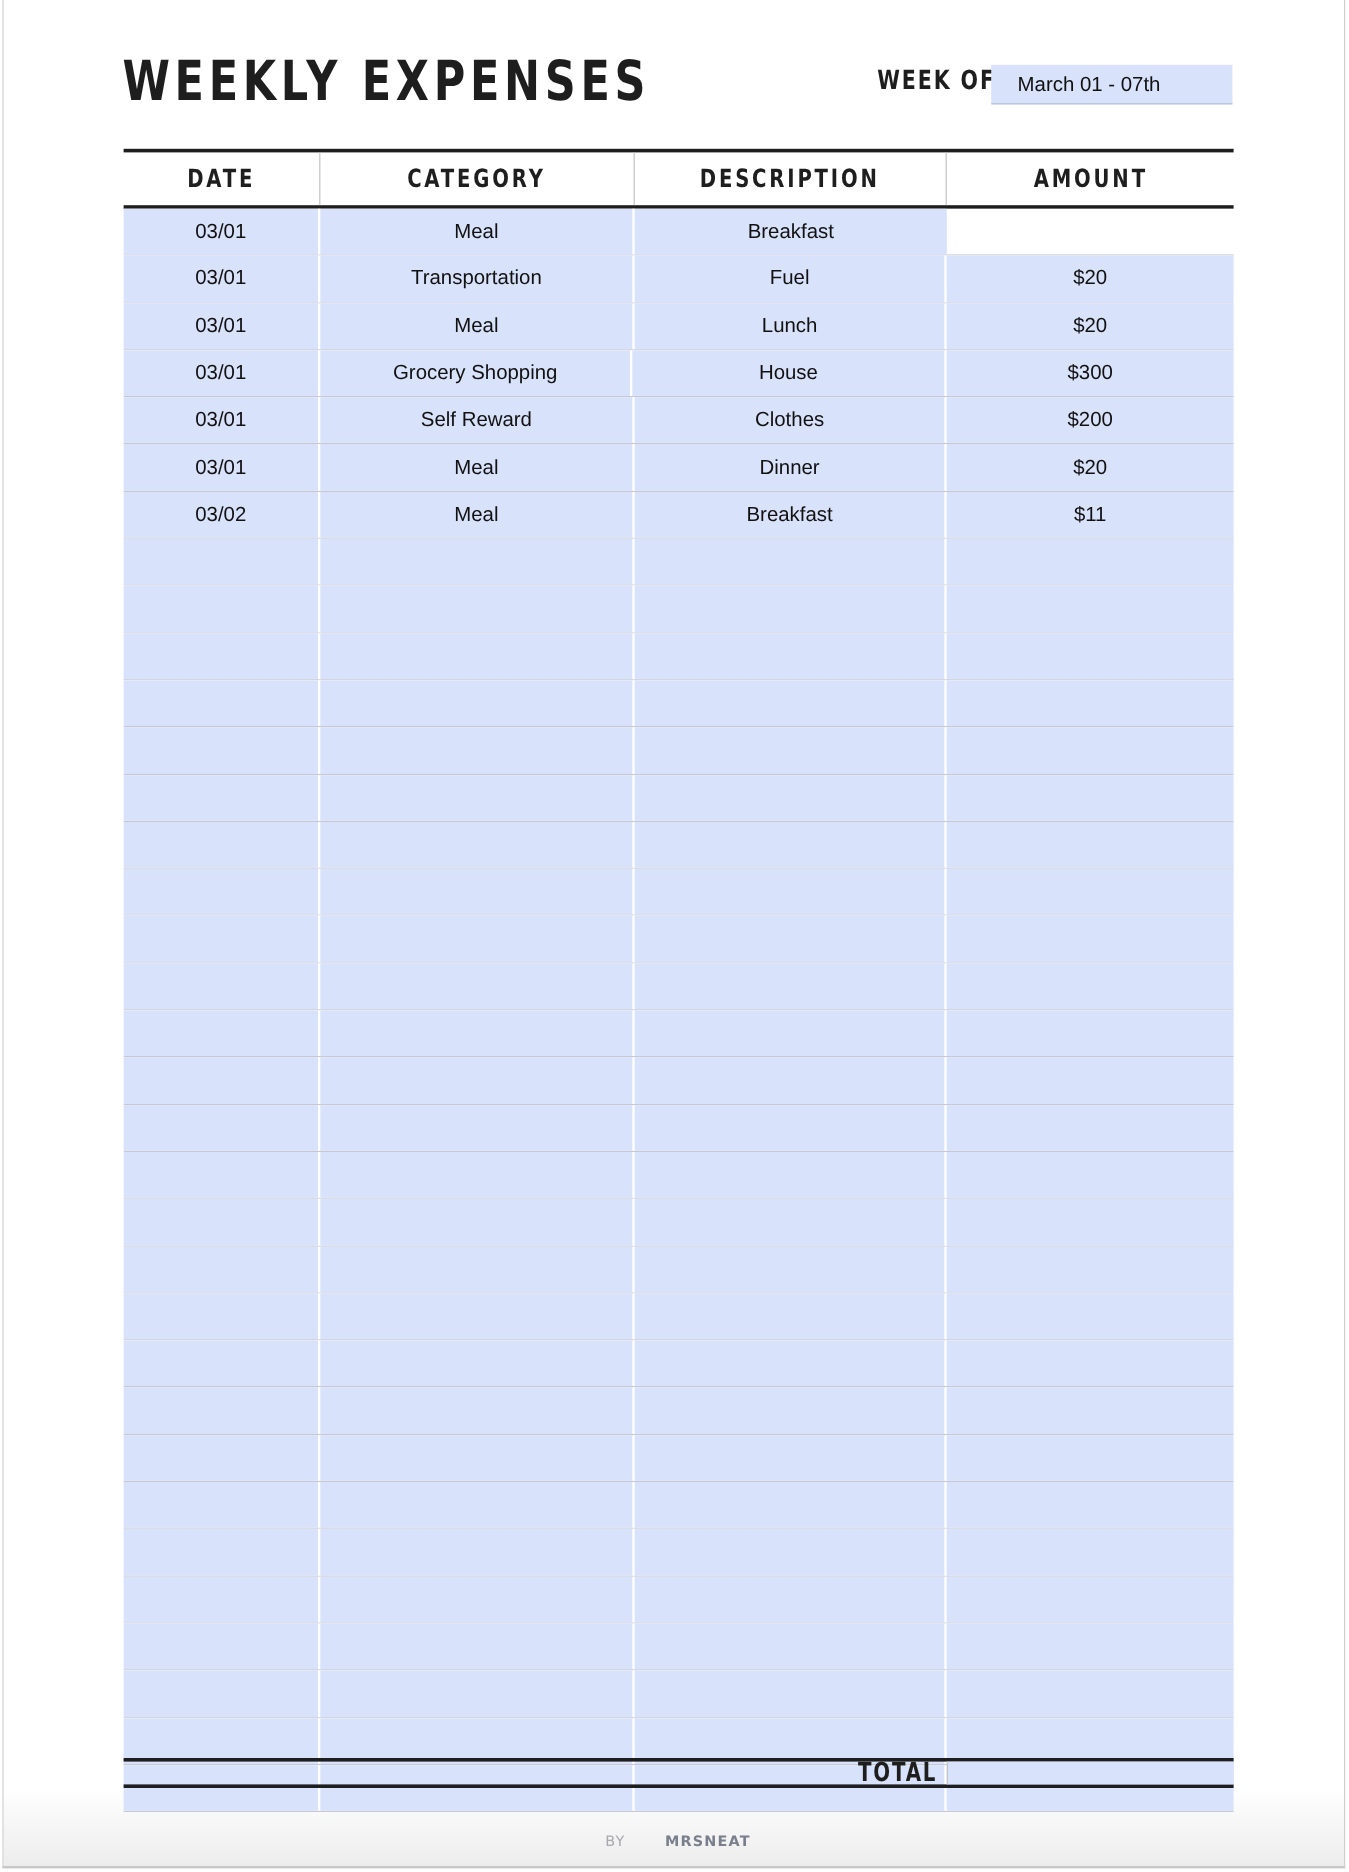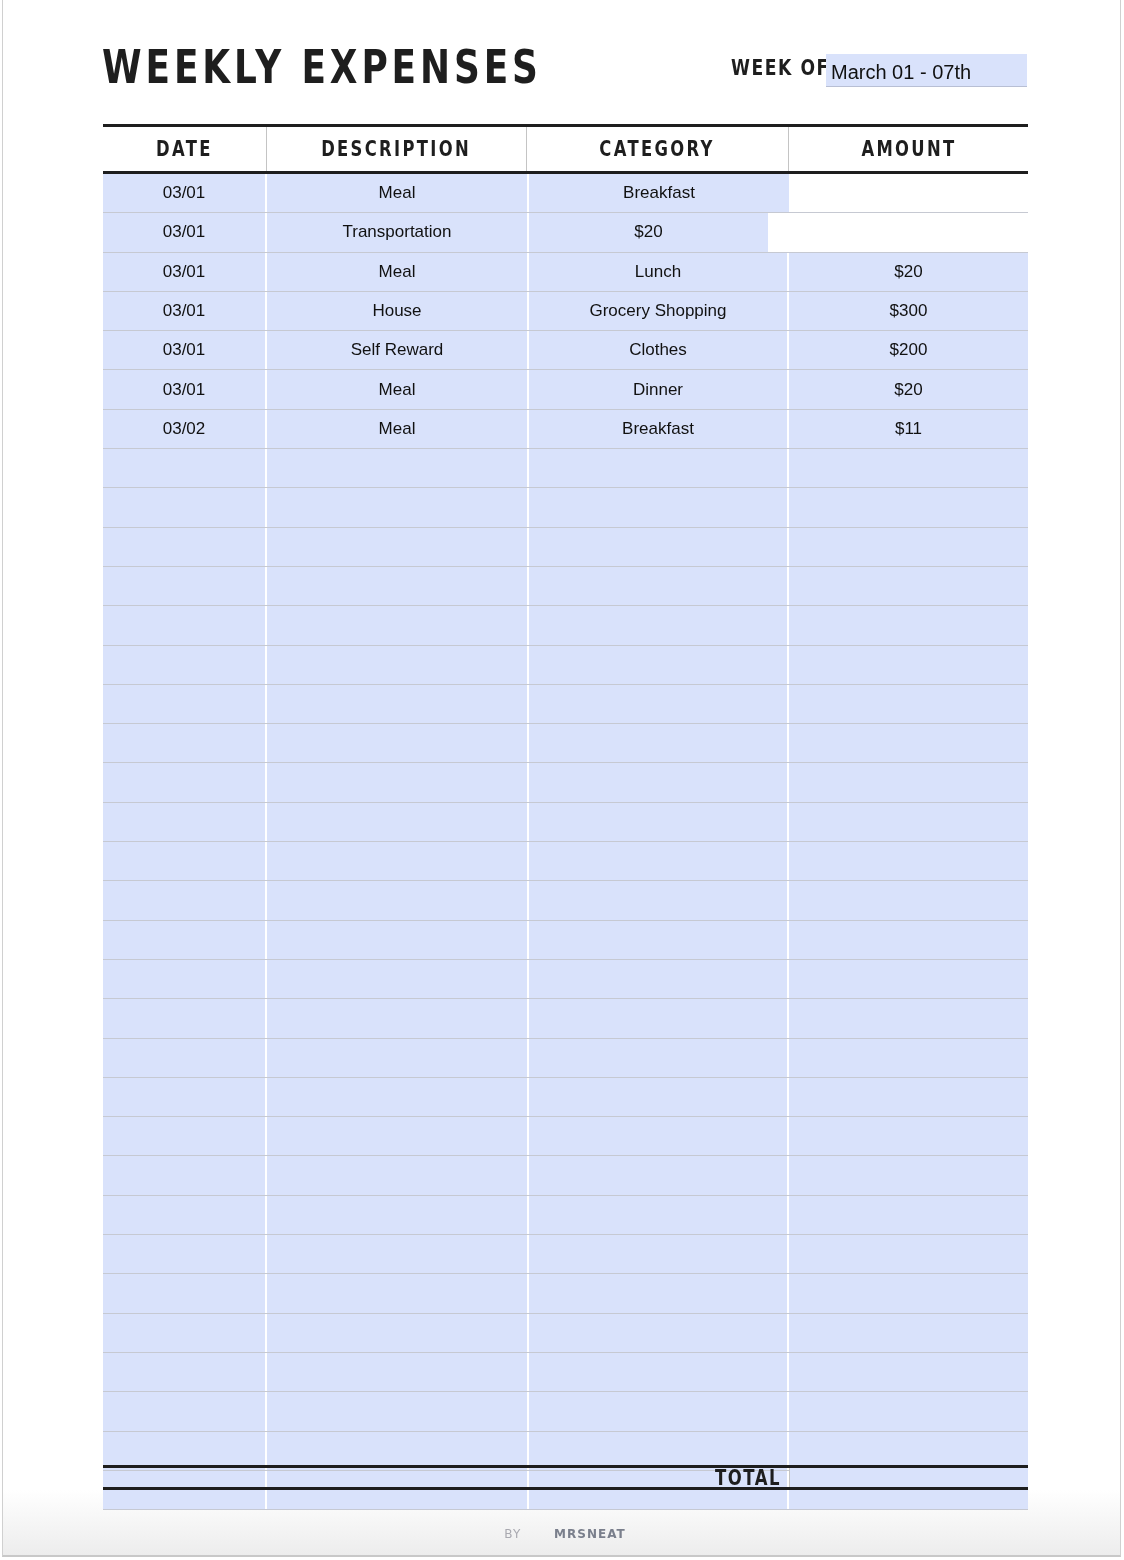--- a/index.html
+++ b/index.html
@@ -1,20 +1,20 @@
 <!DOCTYPE html>
 <html><head>
 <meta charset="utf-8">
 <style>
   html, body { margin:0; padding:0; }
   body { width:1124px; height:1560px; background:#ffffff; position:relative; overflow:hidden; font-family:"Liberation Sans", sans-serif; }
   .page { position:absolute; left:2px; top:0; width:1119px; height:1557px; background:linear-gradient(#ffffff 0, #ffffff 1490px, #ececec 1557px); border-left:1px solid #d0d0d0; border-right:1px solid #d0d0d0; border-bottom:2px solid #c8c8c8; box-sizing:border-box; }
   .title { position:absolute; left:99px; top:40px; font-family:"DejaVu Sans", sans-serif; font-weight:bold; font-size:46px; letter-spacing:5px; color:#1e1e1e; transform:scaleX(0.78); transform-origin:left top; white-space:nowrap; }
   .weekof-label { position:absolute; left:728px; top:55px; font-family:"DejaVu Sans", sans-serif; font-weight:bold; font-size:22px; letter-spacing:2px; color:#1e1e1e; transform:scaleX(0.78); transform-origin:left top; white-space:nowrap; }
-  .weekof-value { position:absolute; left:823px; top:54px; width:201px; height:33px; background:#d9e2fb; border-bottom:1px solid #b8bfd4; box-sizing:border-box; font-family:"Liberation Sans", sans-serif; font-size:20px; color:#111; padding:7px 0 0 5px; }
+  .weekof-value { position:absolute; left:823px; top:54px; width:201px; height:33px; background:#d9e2fb; border-bottom:1px solid #b8bfd4; box-sizing:border-box; font-family:"Liberation Sans", sans-serif; font-size:17px; color:#111; padding:7px 0 0 22px; }
   .table { position:absolute; left:100px; top:124px; width:925px; }
   .thead { display:flex; height:44px; border-top:3px solid #1e1e1e; border-bottom:3px solid #1e1e1e; }
   .th { display:flex; align-items:center; justify-content:center; border-right:1px solid #c4c4c4; box-sizing:border-box; }
   .th:last-child { border-right:none; }
   .th span { font-family:"DejaVu Sans", sans-serif; font-weight:bold; font-size:21px; letter-spacing:3px; color:#1e1e1e; transform:scaleX(0.78); display:inline-block; }
   .c1 { width:164px; } .c2 { width:262px; } .c3 { width:260px; } .c4 { width:239px; }
   .row { display:flex; height:39.3px; border-bottom:1.5px solid #c6c9d2; box-sizing:border-box; background:#fff; }
   .td { background:#d9e2fb; display:flex; align-items:center; justify-content:center; font-family:"Liberation Sans", sans-serif; font-size:17px; color:#111; border-right:2px solid #ffffff; box-sizing:border-box; }
   .td.c1 { border-right:2px solid #ffffff; }
   .td:last-child { border-right:none; }
@@ -32,51 +32,52 @@
 <div class="page">
   <div class="title">WEEKLY EXPENSES</div>
   <div class="weekof-label">WEEK OF :</div>
   <div class="weekof-value">March 01 - 07th</div>
 
   <div class="table">
     <div class="thead">
       <div class="th c1">
           <span>DATE</span>
         </div>
+      <div class="th c2">
+          <span>CATEGORY</span>
+        </div>
       <div class="th c3">
           <span>DESCRIPTION</span>
         </div>
-      <div class="th c2">
-          <span>CATEGORY</span>
-        </div>
       <div class="th c4">
           <span>AMOUNT</span>
         </div>
     </div>
     <div id="tbody">
         <div class="row">
           <div class="td c1">03/01</div>
           <div class="td c2">Meal</div>
           <div class="td c3">Breakfast</div>
         </div>
         <div class="row">
           <div class="td c1">03/01</div>
           <div class="td c2">Transportation</div>
+          <div class="td c3">Fuel</div>
           <div class="td c4">$20</div>
         </div>
         <div class="row">
           <div class="td c1">03/01</div>
           <div class="td c2">Meal</div>
           <div class="td c3">Lunch</div>
           <div class="td c4">$20</div>
         </div>
         <div class="row">
           <div class="td c1">03/01</div>
+          <div class="td c3">Grocery Shopping</div>
           <div class="td c2">House</div>
-          <div class="td c3">Grocery Shopping</div>
           <div class="td c4">$300</div>
         </div>
         <div class="row">
           <div class="td c1">03/01</div>
           <div class="td c2">Self Reward</div>
           <div class="td c3">Clothes</div>
           <div class="td c4">$200</div>
         </div>
         <div class="row">
           <div class="td c1">03/01</div>

